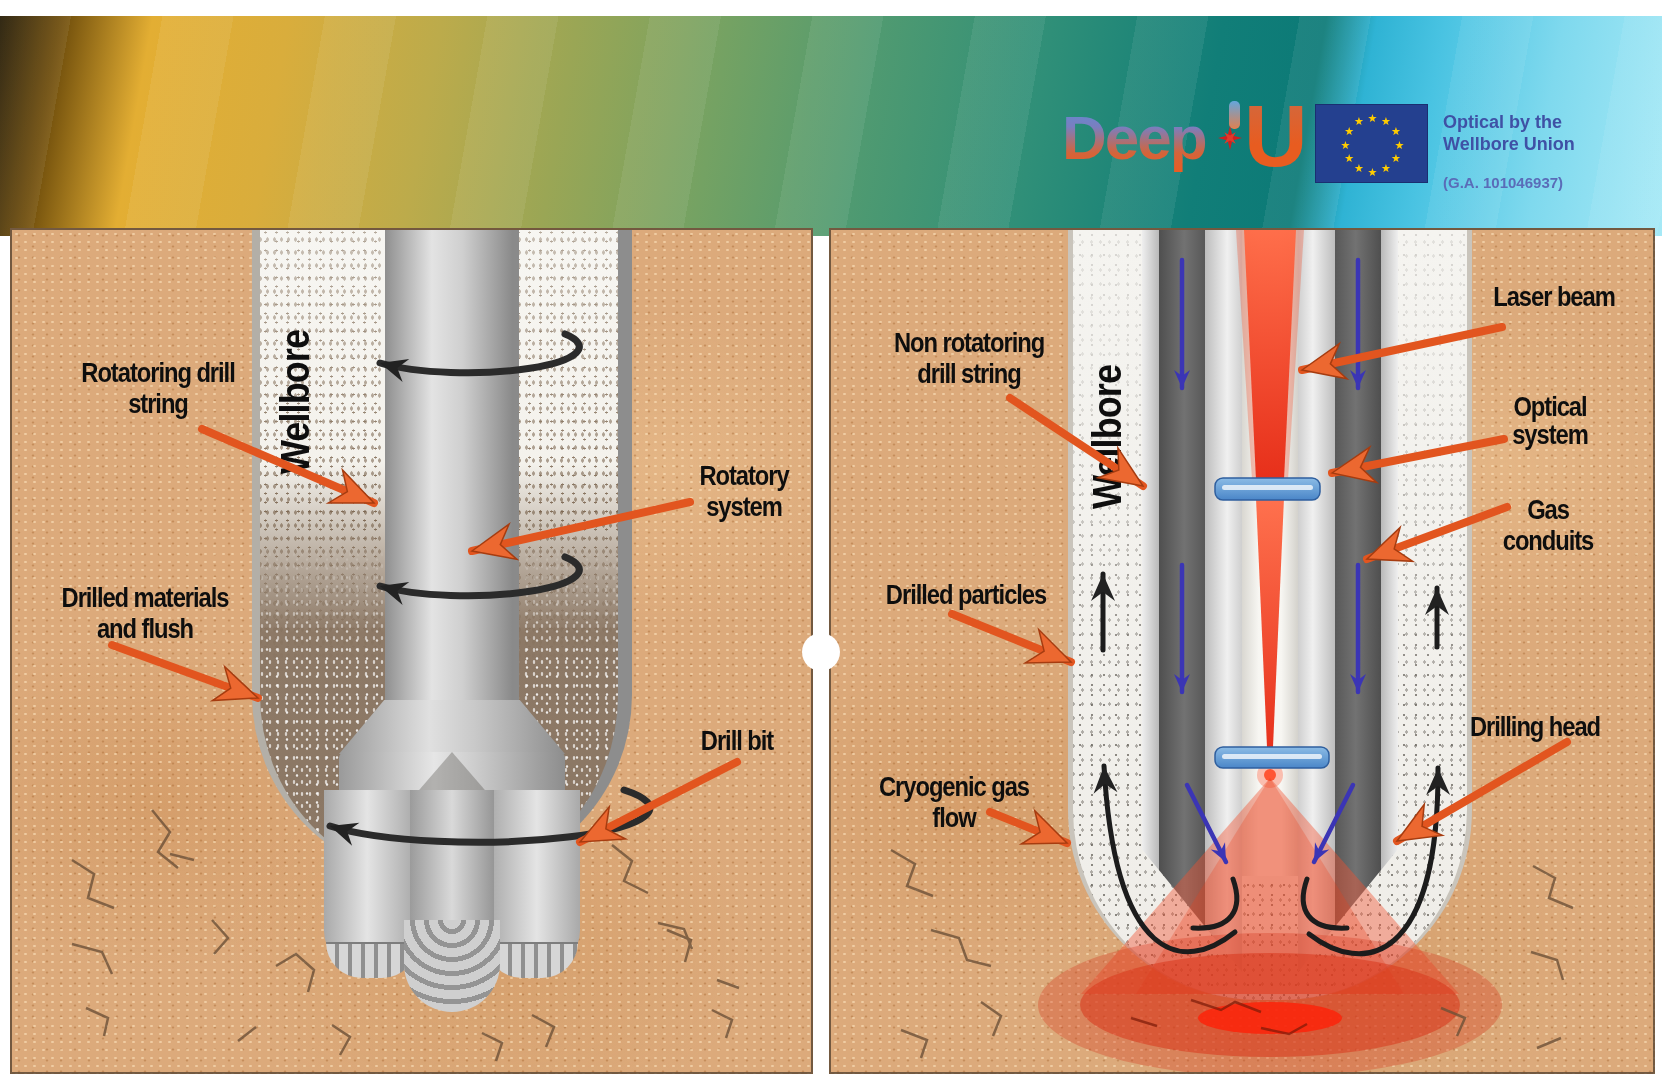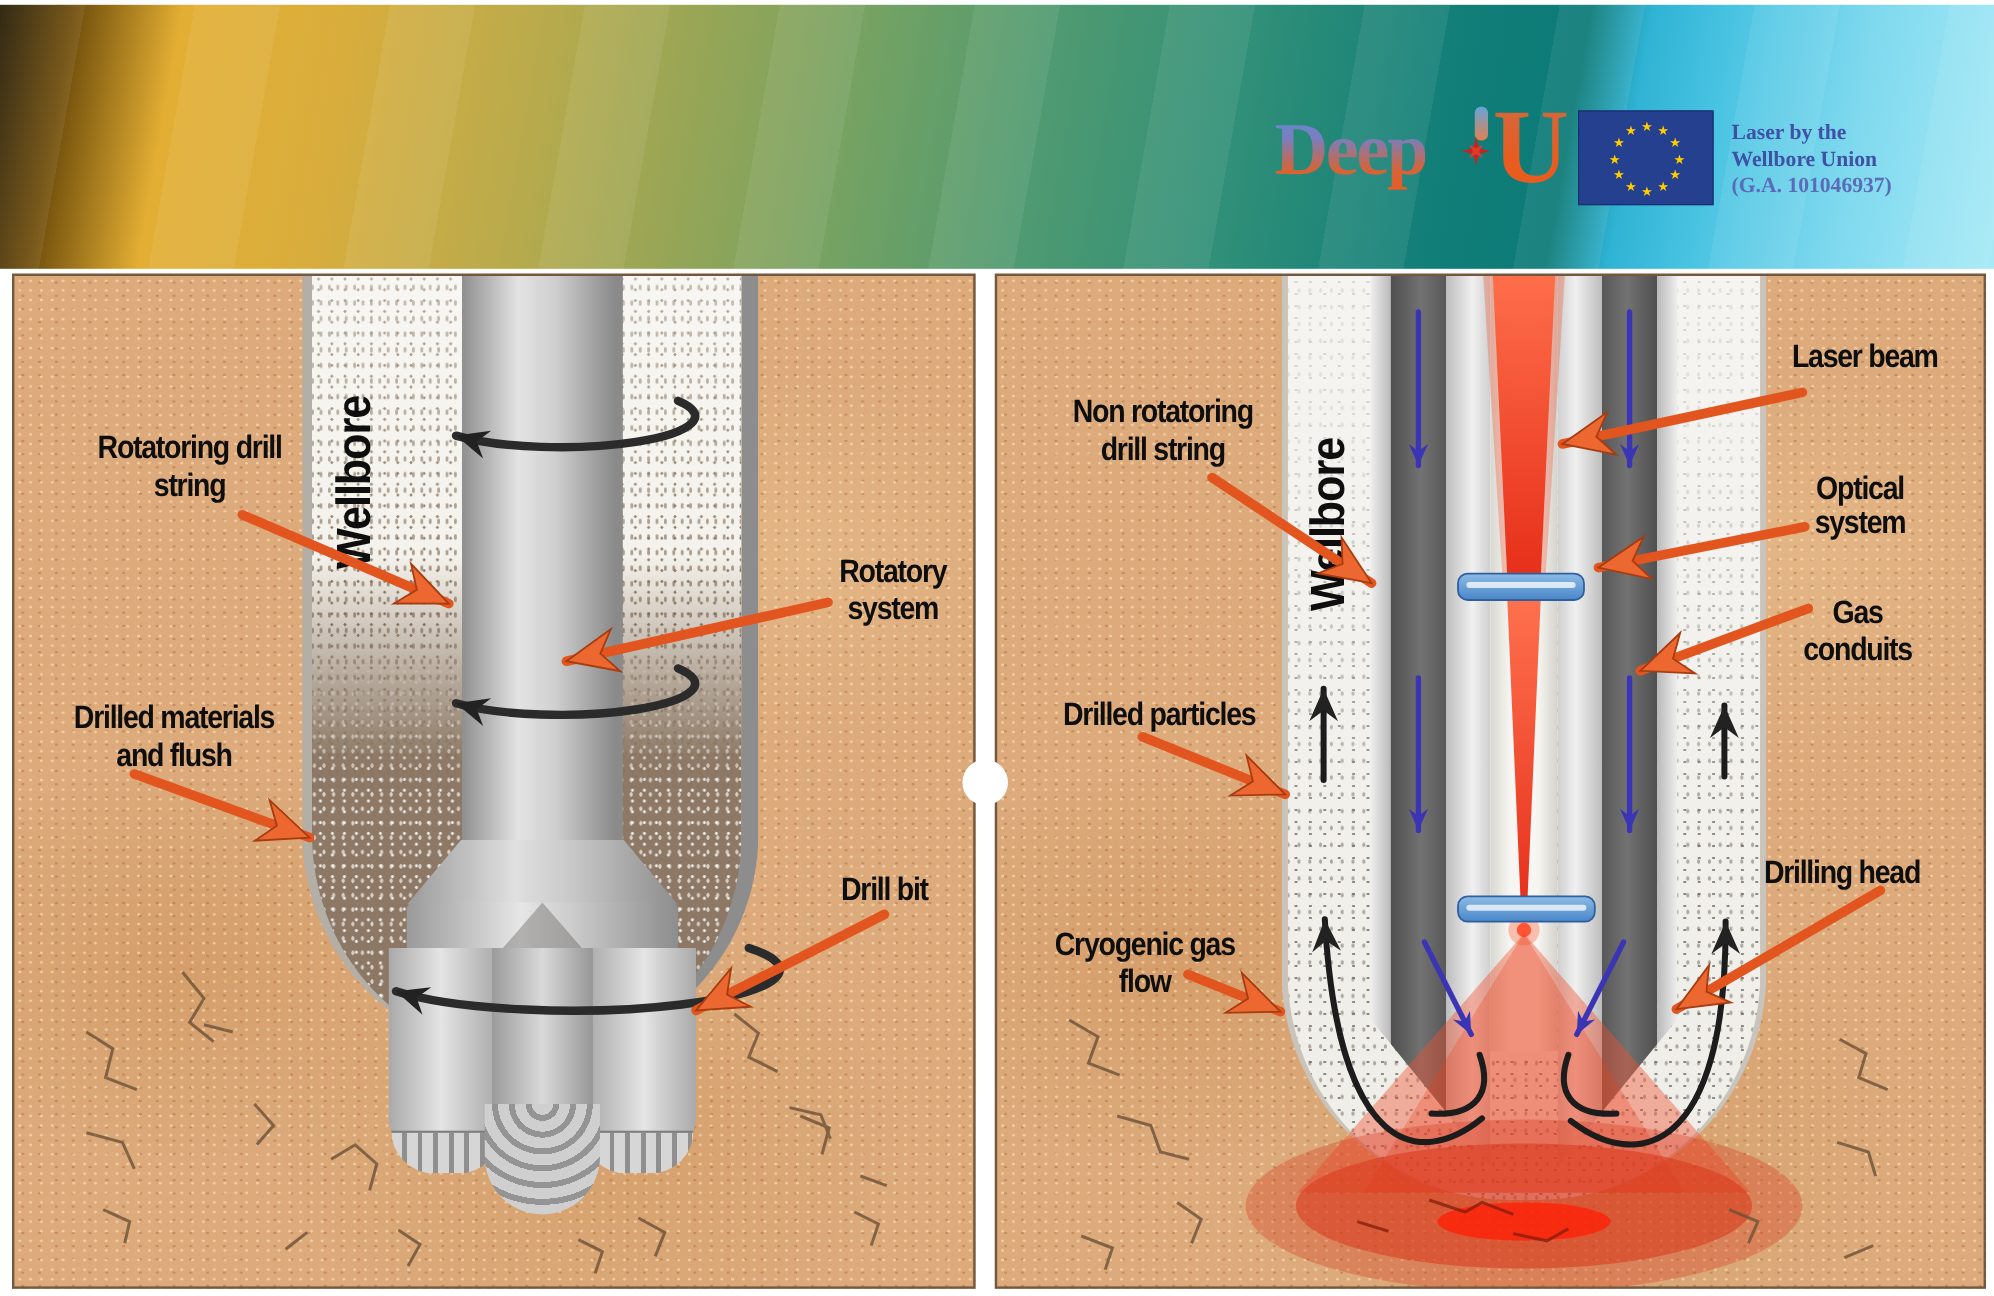--- a/index.html
+++ b/index.html
@@ -1,43 +1,43 @@
 <!DOCTYPE html>
 <html><head>
 <meta charset="utf-8">
 <style>
   html,body{margin:0;padding:0;background:#ffffff;}
   #stage{position:relative;width:1662px;height:1080px;background:#ffffff;overflow:hidden;
          font-family:"Liberation Sans",sans-serif;}
   
-  #banner{position:absolute;left:0;top:4px;width:1662px;height:220px;
+  #banner{position:absolute;left:0;top:16px;width:1662px;height:220px;
     background:
       repeating-linear-gradient(100deg, rgba(255,255,255,0.07) 0 70px, rgba(255,255,255,0) 70px 160px),
       linear-gradient(100deg,#231903 0%,#6b4a0a 3.5%,#e3ae33 9%,#d9ad3c 17%,#bcab4b 26%,
         #9aa655 34%,#74a263 43%,#4f9a71 52%,#2f8f78 62%,#117e78 72%,#0c7a77 78%,
-        #2fb3d4 81%,#49c3e2 85%,#7fd9ee 92%,#a6e9f6 100%); font-family: Liberation Serif, serif;}
+        #2fb3d4 81%,#49c3e2 85%,#7fd9ee 92%,#a6e9f6 100%);}
   
   #logo{position:absolute;left:1060px;top:80px;width:300px;height:110px;}
   .logo-deep{position:absolute;left:2px;top:6px;font-weight:bold;font-size:62px;letter-spacing:-2px;
     background:linear-gradient(180deg,#5b8fd6 0%,#7a7ec0 35%,#d4643a 72%,#ea5c22 100%);
     -webkit-background-clip:text;background-clip:text;color:transparent;}
   .logo-bar{position:absolute;left:169px;top:5px;width:11px;height:28px;border-radius:5px;
     background:linear-gradient(180deg,#64a6dc,#e08050);}
   .logo-star{position:absolute;left:157px;top:29px;width:26px;height:26px;}
   .logo-u{position:absolute;left:184px;top:-4px;font-weight:bold;font-size:88px;line-height:88px;
     letter-spacing:-2px;
     background:linear-gradient(180deg,#cf6a42 0%,#e85c20 60%);
     -webkit-background-clip:text;background-clip:text;color:transparent;}
   
   #euflag{position:absolute;left:1315px;top:88px;width:113px;height:79px;background:#24408f;
     border:1px solid #1a2f70;box-sizing:border-box;}
   .eustar{position:absolute;font-size:11px;color:#ffcc00;transform:translate(-50%,-50%);}
   #eutext{position:absolute;left:1443px;top:95px;width:220px;color:#3f51a5;}
   #eutext .l1,#eutext .l2{font-size:18px;font-weight:bold;line-height:22px;}
-  #eutext .l3{font-size:18px;font-weight:bold;line-height:22px;color:#5a6cb8;}
+  #eutext .l3{font-size:15px;font-weight:bold;line-height:22px;color:#5a6cb8;margin-top:17px;}
   
   .panel{position:absolute;top:228px;height:846px;box-sizing:border-box;
     border:2px solid rgba(80,62,44,0.75);overflow:hidden;
     background-color:#dcaa7b;
     background-image:
       radial-gradient(rgba(255,232,195,0.55) 1px, transparent 1.6px),
       radial-gradient(rgba(160,95,40,0.38) 1px, transparent 1.6px),
       radial-gradient(ellipse 340px 240px at 18% 68%, rgba(196,130,68,0.30), transparent 70%),
       radial-gradient(ellipse 300px 220px at 82% 28%, rgba(238,196,146,0.45), transparent 70%),
       radial-gradient(ellipse 380px 260px at 60% 85%, rgba(198,136,74,0.30), transparent 70%);
@@ -160,21 +160,21 @@
         <span class="eustar" style="left: 79.8827px; top: 53px;">★</span>
         <span class="eustar" style="left: 70px; top: 62.8827px;">★</span>
         <span class="eustar" style="left: 56.5px; top: 66.5px;">★</span>
         <span class="eustar" style="left: 43px; top: 62.8827px;">★</span>
         <span class="eustar" style="left: 33.1173px; top: 53px;">★</span>
         <span class="eustar" style="left: 29.5px; top: 39.5px;">★</span>
         <span class="eustar" style="left: 33.1173px; top: 26px;">★</span>
         <span class="eustar" style="left: 43px; top: 16.1173px;">★</span>
       </div>
     <div id="eutext">
-      <div class="l1">Laser by the</div>
+      <div class="l1">Optical by the</div>
       <div class="l2">Wellbore Union</div>
       <div class="l3">(G.A. 101046937)</div>
     </div>
   </div>
 
   <div id="panel-left" class="panel">
     <div class="boreL">
       <div class="speck speck-brown"></div>
       <div class="speck speck-white"></div>
     </div>

